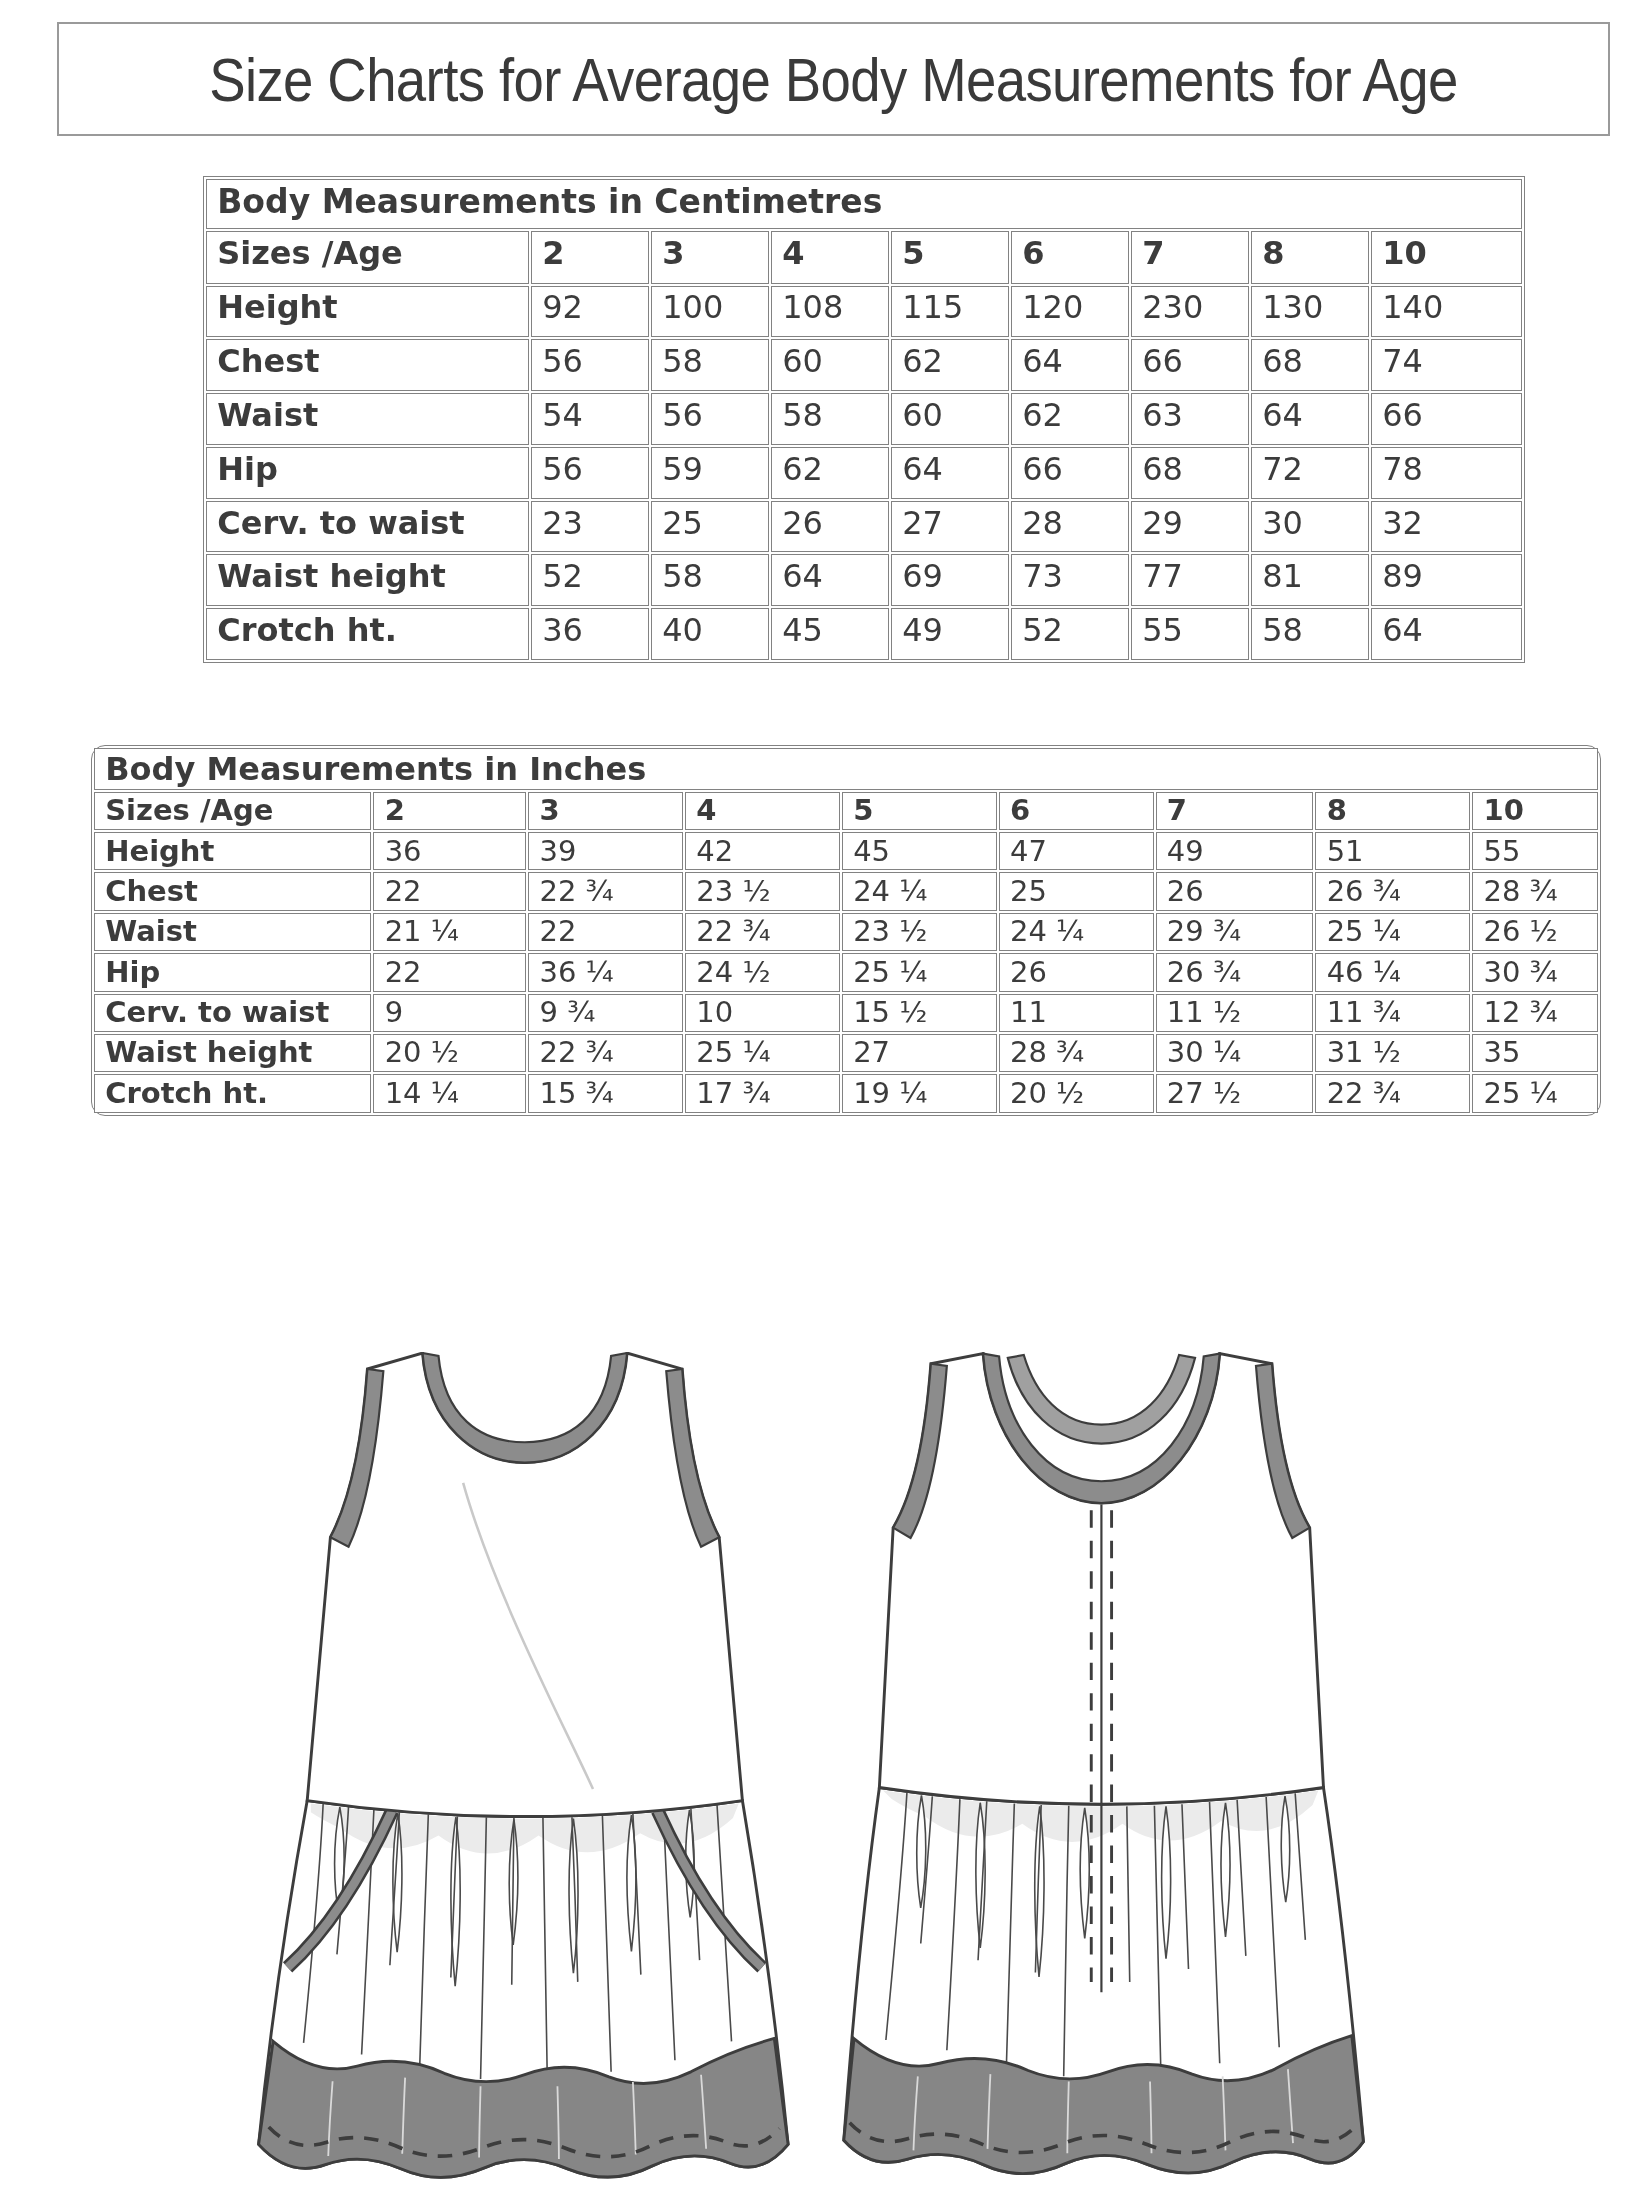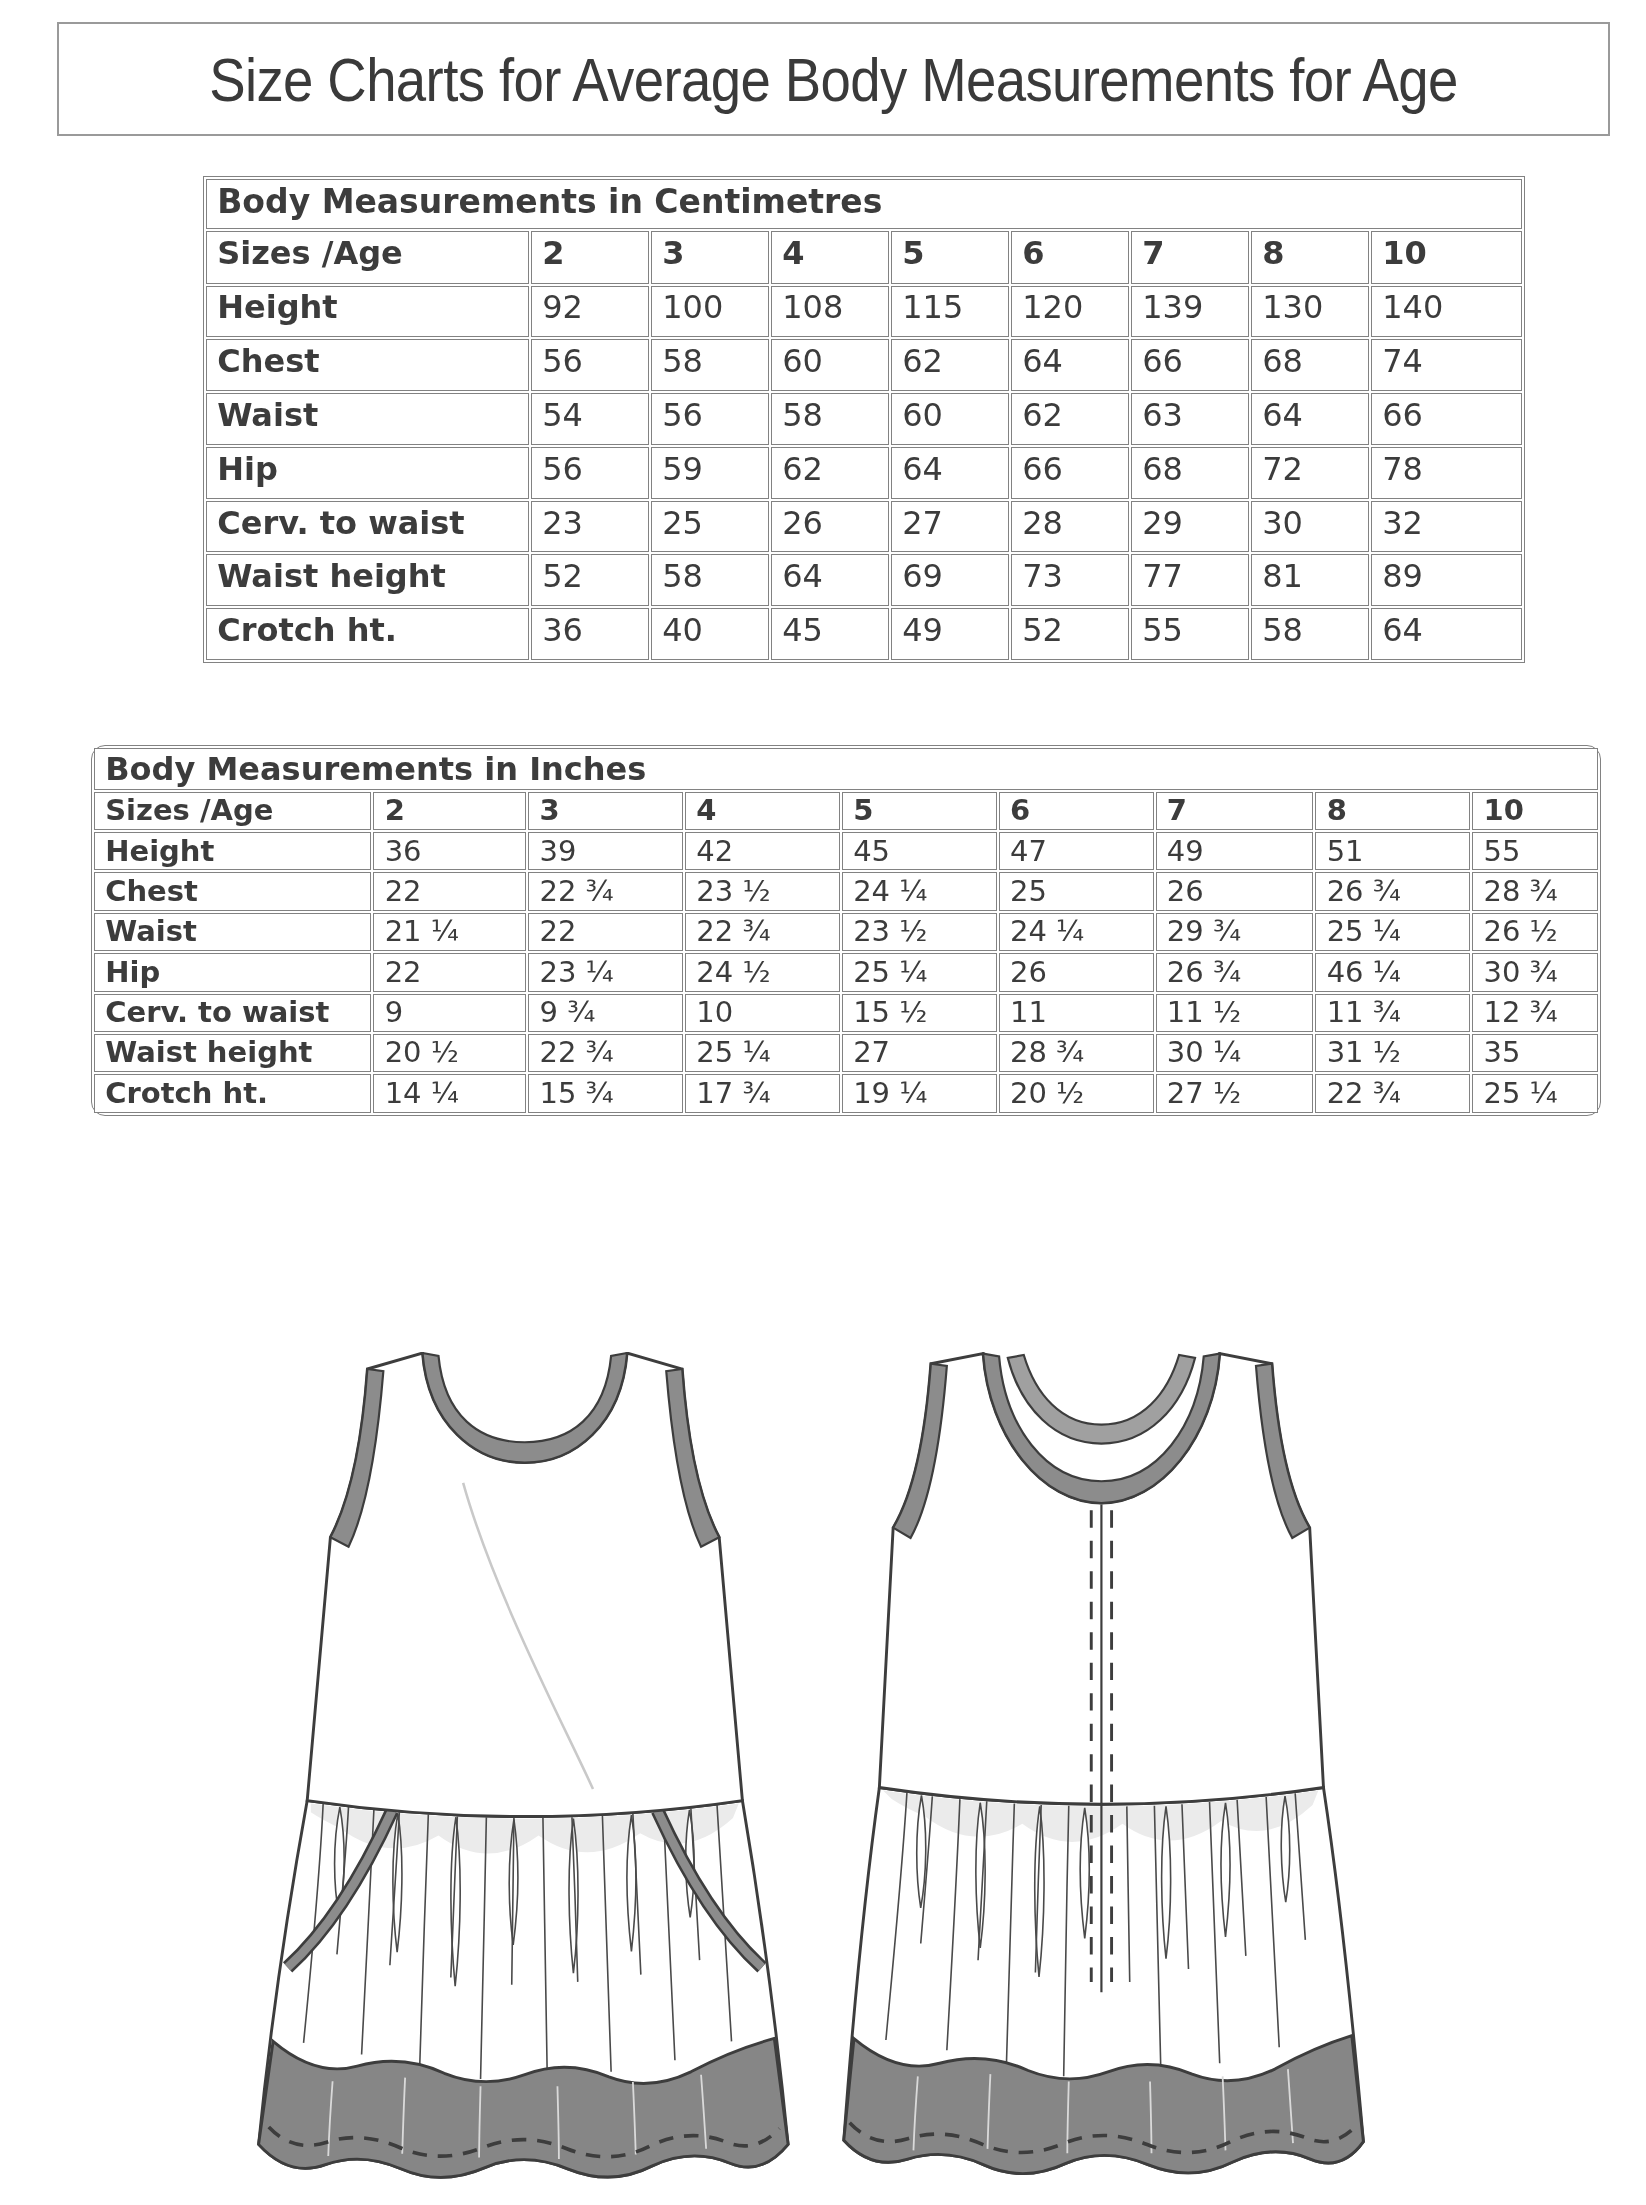--- a/index.html
+++ b/index.html
@@ -106,21 +106,21 @@
           <td>8</td>
           <td>10</td>
         </tr>
     <tr class="data-row">
           <td class="lbl">Height</td>
           <td>92</td>
           <td>100</td>
           <td>108</td>
           <td>115</td>
           <td>120</td>
-          <td>139</td>
+          <td>230</td>
           <td>130</td>
           <td>140</td>
         </tr>
         <tr class="data-row">
           <td class="lbl">Chest</td>
           <td>56</td>
           <td>58</td>
           <td>60</td>
           <td>62</td>
           <td>64</td>
@@ -242,21 +242,21 @@
           <td>22 ¾</td>
           <td>23 ½</td>
           <td>24 ¼</td>
           <td>29 ¾</td>
           <td>25 ¼</td>
           <td>26 ½</td>
         </tr>
         <tr class="data-row">
           <td class="lbl">Hip</td>
           <td>22</td>
-          <td>23 ¼</td>
+          <td>36 ¼</td>
           <td>24 ½</td>
           <td>25 ¼</td>
           <td>26</td>
           <td>26 ¾</td>
           <td>46 ¼</td>
           <td>30 ¾</td>
         </tr>
         <tr class="data-row">
           <td class="lbl">Cerv. to waist</td>
           <td>9</td>

